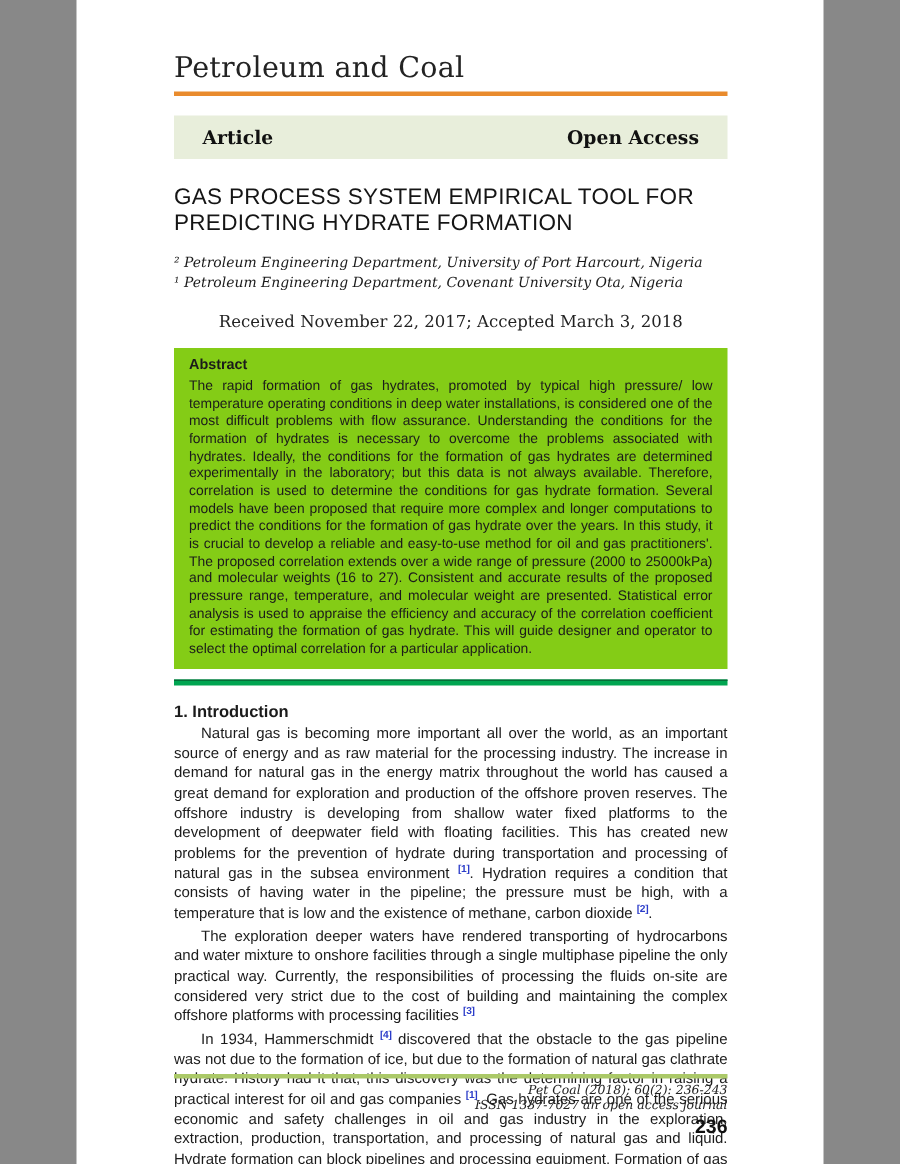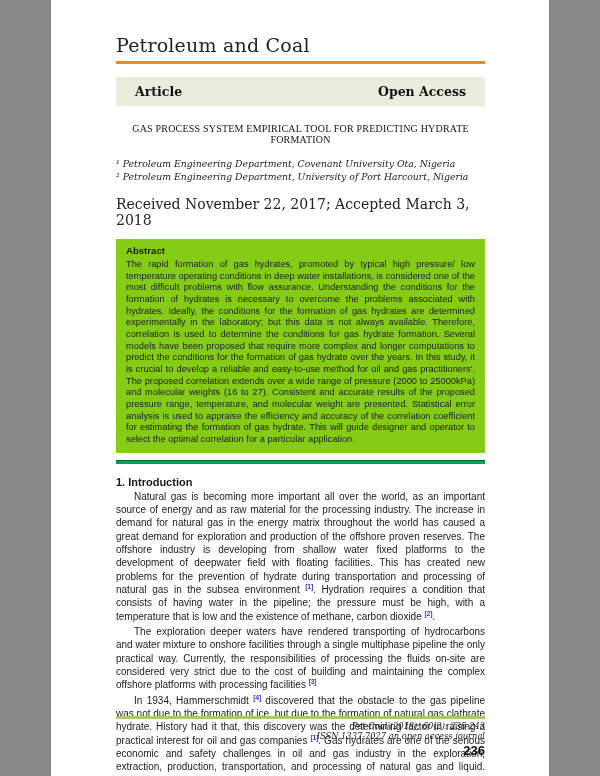--- a/index.html
+++ b/index.html
@@ -38,46 +38,46 @@
     padding:0 19px;
     font-family:"DejaVu Serif", serif;
     font-weight:bold;
     font-size:12.5px;
     color:#111;
     gap:28px;
   }
   
   .title{
     margin-top:17px;
-    font-family:Liberation Serif, serif;
-    font-size:10px;
+    font-family:Liberation Sans, sans-serif;
+    font-size:15px;
     letter-spacing:0.2px;
     color:#151515;
-    text-align:center;
   }
   .authors{
     margin-top:11px;
     font-family:"DejaVu Serif", serif;
     font-style:italic;
     font-size:10.8px;
     color:#1a1a1a;
   }
   .affiliations{
     margin-top:13px;
     font-family:"DejaVu Serif", serif;
     font-style:italic;
     font-size:9.3px;
     line-height:12.5px;
     color:#1a1a1a;
   }
   .dates{
     margin-top:13px;
     font-family:"DejaVu Serif", serif;
-    font-size:14px;
+    font-size:11px;
     color:#222;
+    text-align:center;
   }
   
   .abstract-box{
     margin-top:11px;
     background:#84cc16;
     padding:6px 10px 7px 10px;
   }
   .abstract-heading{
     font-weight:bold;
     font-size:9.6px;
@@ -163,22 +163,22 @@
 
     <div class="banner">
       <span>Article</span>
       <span>Open Access</span>
     </div>
 
     <div class="title">GAS PROCESS SYSTEM EMPIRICAL TOOL FOR PREDICTING HYDRATE FORMATION</div>
 
 
     <div class="affiliations">
+      <div>² Petroleum Engineering Department, University of Port Harcourt, Nigeria</div>
       <div>¹ Petroleum Engineering Department, Covenant University Ota, Nigeria</div>
-      <div>² Petroleum Engineering Department, University of Port Harcourt, Nigeria</div>
     </div>
 
     <div class="dates">Received November 22, 2017; Accepted March 3, 2018</div>
 
     <div class="abstract-box">
       <div class="abstract-heading">Abstract</div>
       <div class="abstract-body">The rapid formation of gas hydrates, promoted by typical high pressure/ low temperature operating conditions in deep water installations, is considered one of the most difficult problems with flow assurance. Understanding the conditions for the formation of hydrates is necessary to overcome the problems associated with hydrates. Ideally, the conditions for the formation of gas hydrates are determined experimentally in the laboratory; but this data is not always available. Therefore, correlation is used to determine the conditions for gas hydrate formation. Several models have been proposed that require more complex and longer computations to predict the conditions for the formation of gas hydrate over the years. In this study, it is crucial to develop a reliable and easy-to-use method for oil and gas practitioners'. The proposed correlation extends over a wide range of pressure (2000 to 25000kPa) and molecular weights (16 to 27). Consistent and accurate results of the proposed pressure range, temperature, and molecular weight are presented. Statistical error analysis is used to appraise the efficiency and accuracy of the correlation coefficient for estimating the formation of gas hydrate. This will guide designer and operator to select the optimal correlation for a particular application.</div>
     </div>
 
     <div class="green-rule"></div>

